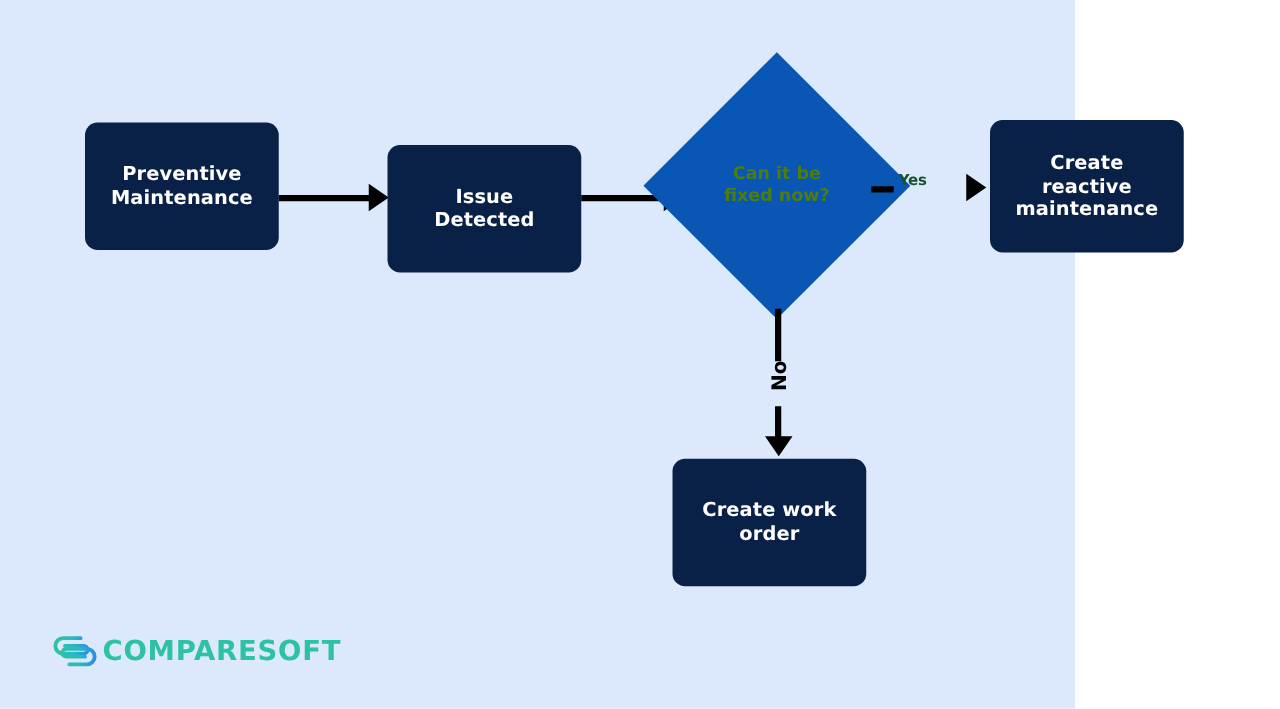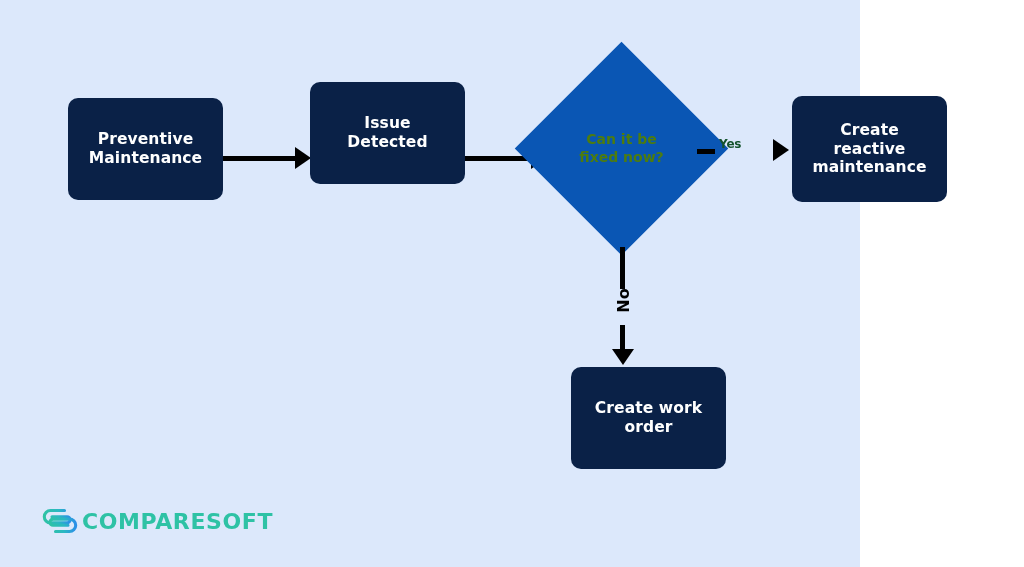--- a/index.html
+++ b/index.html
@@ -34,23 +34,23 @@
     color: #ffffff;
     font-weight: bold;
     font-size: 15.5px;
     line-height: 1.22;
     letter-spacing: 0.1px;
     padding: 0 8px;
     white-space: pre-line;
   }
 
   #box-preventive-maintenance { left: 68px;  top: 98px;  width: 155px; height: 102px; }
-  #box-issue-detected         { left: 310px; top: 82px;  width: 155px; height: 102px; }
+  #box-issue-detected         { left: 310px; top: 116px;  width: 155px; height: 102px; }
   #box-perform-reactive       { left: 792px; top: 96px;  width: 155px; height: 106px; }
-  #box-create-work-order      { left: 571px; top: 367px; width: 155px; height: 102px; }
+  #box-create-work-order      { left: 538px; top: 367px; width: 155px; height: 102px; }
 
   
   #decision-can-it-be-fixed {
     position: absolute;
     left: 546px;
     top: 73px;
     width: 151px;
     height: 151px;
   }
   #decision-can-it-be-fixed .diamond-shape {

